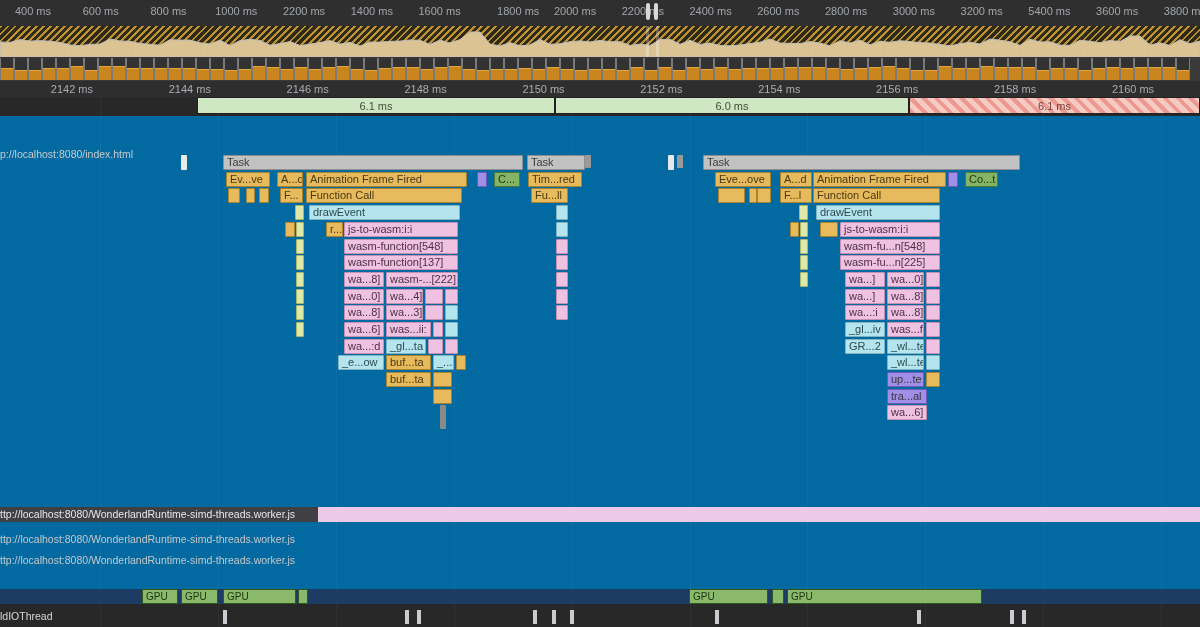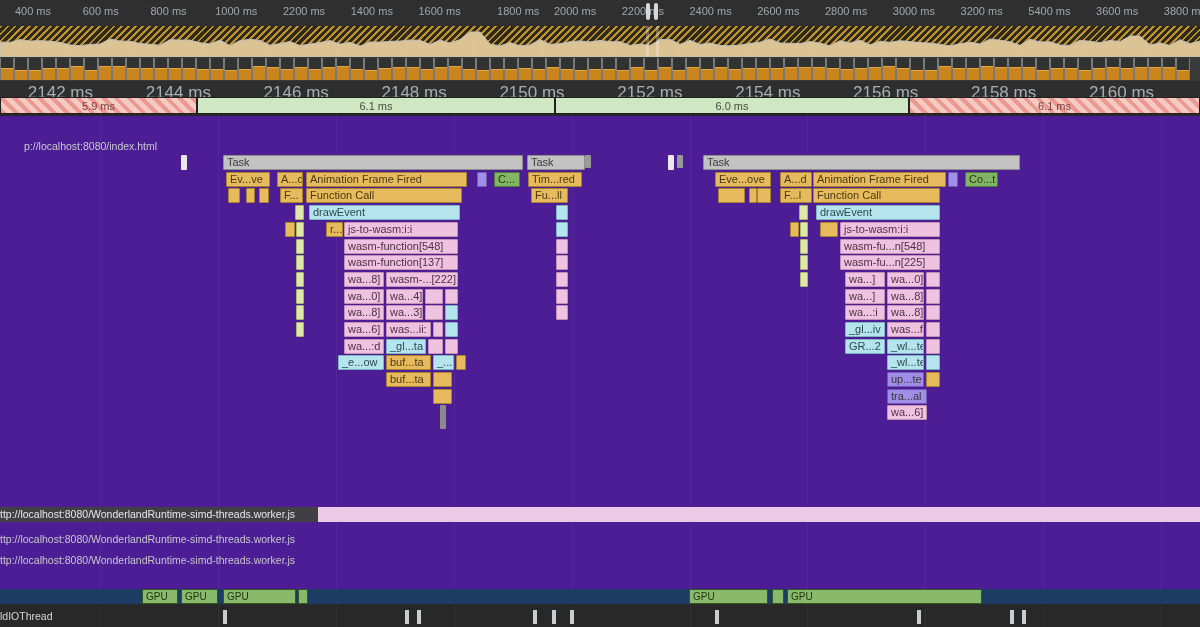--- a/index.html
+++ b/index.html
@@ -1,34 +1,34 @@
 <!DOCTYPE html>
 <html><head>
 <meta charset="utf-8">
 <style>
   html,body{margin:0;padding:0;background:#282828;width:1200px;height:627px;overflow:hidden;
     font-family:"Liberation Sans",sans-serif;}
-  .stage{position:relative;width:1200px;height:593px;background:#4c1d95;}
+  .stage{position:relative;width:1200px;height:593px;background:#0369a1;}
   
   .ov-ruler{position:absolute;left:0;top:0;width:1200px;height:26px;background:#2f2f2f;border-bottom:1px solid #1f1f1f;}
   .ov-label{position:absolute;top:5px;width:64px;text-align:center;font-size:11px;color:#a2a6ab;}
   
   .cpu{position:absolute;left:0;top:26px;width:1200px;height:31px;
     background:repeating-linear-gradient(135deg,#c09231 0px,#c09231 2px,#2e2a18 2px,#2e2a18 5px);}
   .cpu svg{position:absolute;left:0;top:0;}
   .ov-grid{position:absolute;top:0;width:1px;height:31px;background:rgba(255,255,255,0.06);}
   .sel-handle{position:absolute;top:3px;width:4px;height:17px;background:#d8d8d8;border-radius:2px;z-index:5;}
   .sel-shadow{position:absolute;top:26px;width:3px;height:31px;background:rgba(255,255,255,0.28);z-index:5;}
   
   .shots{position:absolute;left:0;top:57px;width:1200px;height:24px;background:#3a3a3a;display:flex;overflow:hidden;}
   .shot{position:relative;flex:0 0 12px;height:22px;margin-top:1px;background:#323232;border-left:1px solid #7a7a7a;border-right:1px solid #7a7a7a;}
   .shot .fill{position:absolute;left:0;bottom:0;width:100%;background:#c9861e;border-top:1px solid #e2a63d;}
   
   .dt-ruler{position:absolute;left:0;top:81px;width:1200px;height:16px;background:#2e2e2e;}
-  .dt-label{position:absolute;top:2px;width:70px;text-align:right;font-size:17px;color:#a8adb3;}
+  .dt-label{position:absolute;top:2px;width:70px;text-align:right;font-size:11px;color:#a8adb3;}
   
   .frames{position:absolute;left:0;top:97px;width:1200px;height:19px;background:#282828;}
   .frame-seg{position:absolute;top:0;height:17px;border:1px solid #202020;box-sizing:border-box;
     font-size:11px;text-align:center;line-height:16px;overflow:hidden;}
   .frame-good{background:#cfe7c2;color:#41503b;}
   .frame-drop{background:repeating-linear-gradient(45deg,#ec9a91 0px,#ec9a91 4px,#f5cac3 4px,#f5cac3 9px);color:#79413a;}
   
   .grid-v{position:absolute;top:97px;width:1px;height:530px;background:rgba(255,255,255,0.045);}
   
   .trk-label{position:absolute;left:0;color:#c9cbcd;font-size:10.5px;white-space:nowrap;}
@@ -376,40 +376,39 @@
       <span class="dt-label" style="left: 376.7px;">2148 ms</span>
       <span class="dt-label" style="left: 494.6px;">2150 ms</span>
       <span class="dt-label" style="left: 612.5px;">2152 ms</span>
       <span class="dt-label" style="left: 730.4px;">2154 ms</span>
       <span class="dt-label" style="left: 848.3px;">2156 ms</span>
       <span class="dt-label" style="left: 966.2px;">2158 ms</span>
       <span class="dt-label" style="left: 1084.1px;">2160 ms</span>
     </div>
 
   <div class="frames" id="framesTrack">
-      <div class="frame-seg frame-drop" style="left: 0px; width: 197px;">5.9 ms</div>
       <div class="frame-seg frame-good" style="left: 197px; width: 358px;">6.1 ms</div>
       <div class="frame-seg frame-good" style="left: 555px; width: 354px;">6.0 ms</div>
       <div class="frame-seg frame-drop" style="left: 909px; width: 291px;">6.1 ms</div>
     </div>
 
   <div id="gridWrap">
       <div class="grid-v" style="left: 100px;"></div>
       <div class="grid-v" style="left: 217.9px;"></div>
       <div class="grid-v" style="left: 335.8px;"></div>
       <div class="grid-v" style="left: 453.7px;"></div>
       <div class="grid-v" style="left: 571.6px;"></div>
       <div class="grid-v" style="left: 689.5px;"></div>
       <div class="grid-v" style="left: 807.4px;"></div>
       <div class="grid-v" style="left: 925.3px;"></div>
       <div class="grid-v" style="left: 1043.2px;"></div>
       <div class="grid-v" style="left: 1161.1px;"></div>
     </div>
 
-  <div class="trk-label" style="top:140px;padding-left:24px;">p://localhost:8080/index.html</div>
+  <div class="trk-label" style="top:148px;">p://localhost:8080/index.html</div>
 
   <div id="flame">
       <div class="bar c-w" style="left: 181px; width: 4px; top: 155px;"></div>
       <div class="bar c-t" style="left: 223px; width: 300px; top: 155px;">Task</div>
       <div class="bar c-o" style="left: 226px; width: 44px; top: 172px;">Ev...ve</div>
       <div class="bar c-o" style="left: 277px; width: 26px; top: 172px;">A...d</div>
       <div class="bar c-o" style="left: 306px; width: 161px; top: 172px;">Animation Frame Fired</div>
       <div class="bar c-u" style="left: 477px; width: 10px; top: 172px;"></div>
       <div class="bar c-g" style="left: 494px; width: 26px; top: 172px;">C...</div>
       <div class="bar c-o" style="left: 228px; width: 12px; top: 188px;"></div>

